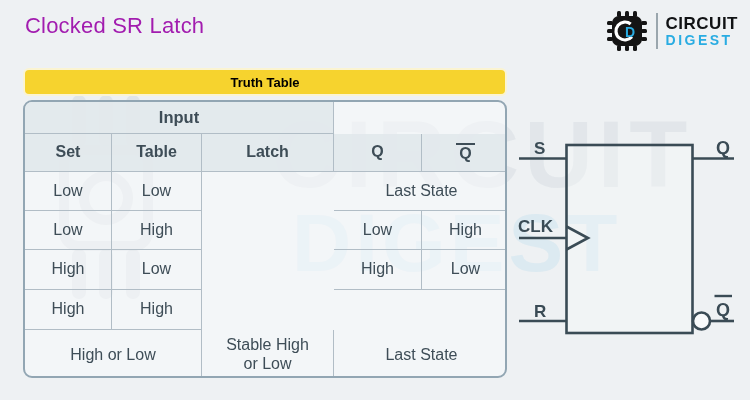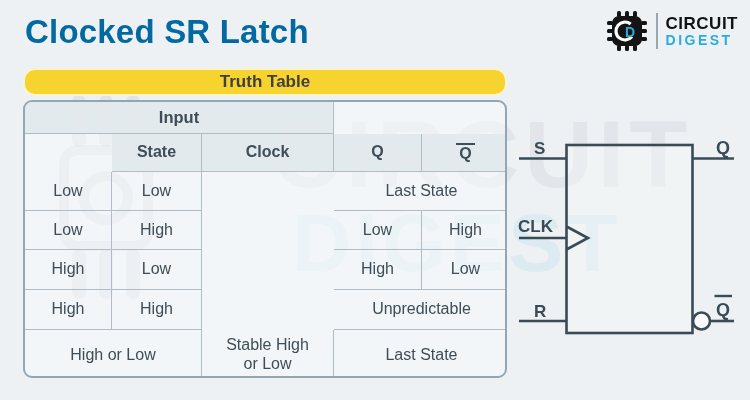--- a/index.html
+++ b/index.html
@@ -6,32 +6,32 @@
   body{width:750px;height:400px;font-family:"Liberation Sans",sans-serif;}
   .page{position:relative;width:750px;height:400px;background:#eef1f3;overflow:hidden;}
 
   
   .wm{position:absolute;pointer-events:none;user-select:none;}
   .wm-text1{left:272px;top:100px;font-size:95px;font-weight:800;letter-spacing:5px;color:rgba(148,164,175,0.13);white-space:nowrap;}
   .wm-text2{left:292px;top:196px;font-size:82px;font-weight:800;letter-spacing:4px;color:rgba(64,178,230,0.10);white-space:nowrap;}
   .wm-chip{left:44px;top:92px;}
 
   
-  .title{position:absolute;left:25px;top:13px;font-size:33px;font-weight:700;color:#0369a1;letter-spacing:0.2px;}
+  .title{position:absolute;left:25px;top:13px;font-size:22px;font-weight:400;color:#a21caf;letter-spacing:0.2px;}
   .logo{position:absolute;right:12px;top:10px;display:flex;align-items:center;gap:8px;}
   .logo-divider{width:2px;height:36px;background:#9aa6ad;}
   .logo-text{display:flex;flex-direction:column;line-height:1.05;}
   .logo-top{font-size:17px;font-weight:800;color:#101214;letter-spacing:0.5px;}
   .logo-bottom{font-size:14px;font-weight:800;color:#29ace2;letter-spacing:2.5px;}
 
   
   .banner{position:absolute;left:23px;top:68px;width:480px;height:24px;background:#f6d32e;
-          border:2px solid rgba(252,249,237,0.85);border-radius:12px;
+          border:2px solid rgba(252,249,237,0.85);border-radius:6px;
           display:flex;align-items:center;justify-content:center;
-          font-size:17px;font-weight:700;color:#404040;}
+          font-size:13px;font-weight:700;color:#000000;}
 
   
   .ttable{position:absolute;left:23px;top:100px;width:484px;height:278px;
           display:grid;grid-template-columns:87px 90px 132px 88px 87px;
           grid-template-rows:32px 38px 39px 39px 40px 40px 50px;
           background:rgba(247,250,251,0.55);
           border:2px solid #92a6b3;border-radius:9px;overflow:hidden;
           box-sizing:border-box;color:#3e4d57;}
   .tc{display:flex;align-items:center;justify-content:center;text-align:center;
       font-size:16px;line-height:1.18;}
@@ -94,22 +94,23 @@
       <span class="logo-top">CIRCUIT</span>
       <span class="logo-bottom">DIGEST</span>
     </div>
   </div>
 
   <div class="banner">Truth Table</div>
 
   <div class="ttable">
     <div class="tc hd grp br bb" style="grid-area:1/1/2/4">Input</div>
 
-    <div class="tc hd br bb" style="grid-area:2/2/3/3">State</div>
-    <div class="tc hd br bb" style="grid-area:2/3/3/4">Clock</div>
+    <div class="tc hd br bb" style="grid-area:2/1/3/2">Set</div>
+    <div class="tc hd br bb" style="grid-area:2/2/3/3">Table</div>
+    <div class="tc hd br bb" style="grid-area:2/3/3/4">Latch</div>
     <div class="tc hd br bb" style="grid-area:2/4/3/5">Q</div>
     <div class="tc hd bb" style="grid-area:2/5/3/6">
       <span class="overbar">Q</span>
     </div>
 
     <div class="tc br bb" style="grid-area:3/1/4/2">Low</div>
     <div class="tc br bb" style="grid-area:3/2/4/3">Low</div>
     <div class="tc bb" style="grid-area:3/4/4/6">Last State</div>
 
     <div class="tc br bb" style="grid-area:4/1/5/2">Low</div>
@@ -117,21 +118,20 @@
     <div class="tc br bb" style="grid-area:4/4/5/5">Low</div>
     <div class="tc bb" style="grid-area:4/5/5/6">High</div>
 
     <div class="tc br bb" style="grid-area:5/1/6/2">High</div>
     <div class="tc br bb" style="grid-area:5/2/6/3">Low</div>
     <div class="tc br bb" style="grid-area:5/4/6/5">High</div>
     <div class="tc bb" style="grid-area:5/5/6/6">Low</div>
 
     <div class="tc br bb" style="grid-area:6/1/7/2">High</div>
     <div class="tc br bb" style="grid-area:6/2/7/3">High</div>
-    <div class="tc bb" style="grid-area:6/4/7/6">Unpredictable</div>
 
     <div class="tc br" style="grid-area:7/3/8/4">
       <span class="narrow92">Stable High or Low</span>
     </div>
     <div class="tc br" style="grid-area:7/1/8/3">High or Low</div>
     <div class="tc" style="grid-area:7/4/8/6">Last State</div>
   </div>
 
   <svg class="circuit" width="250" height="225" viewBox="500 125 250 225">
     <g stroke="#3a4b55" stroke-width="2.6" fill="none">

